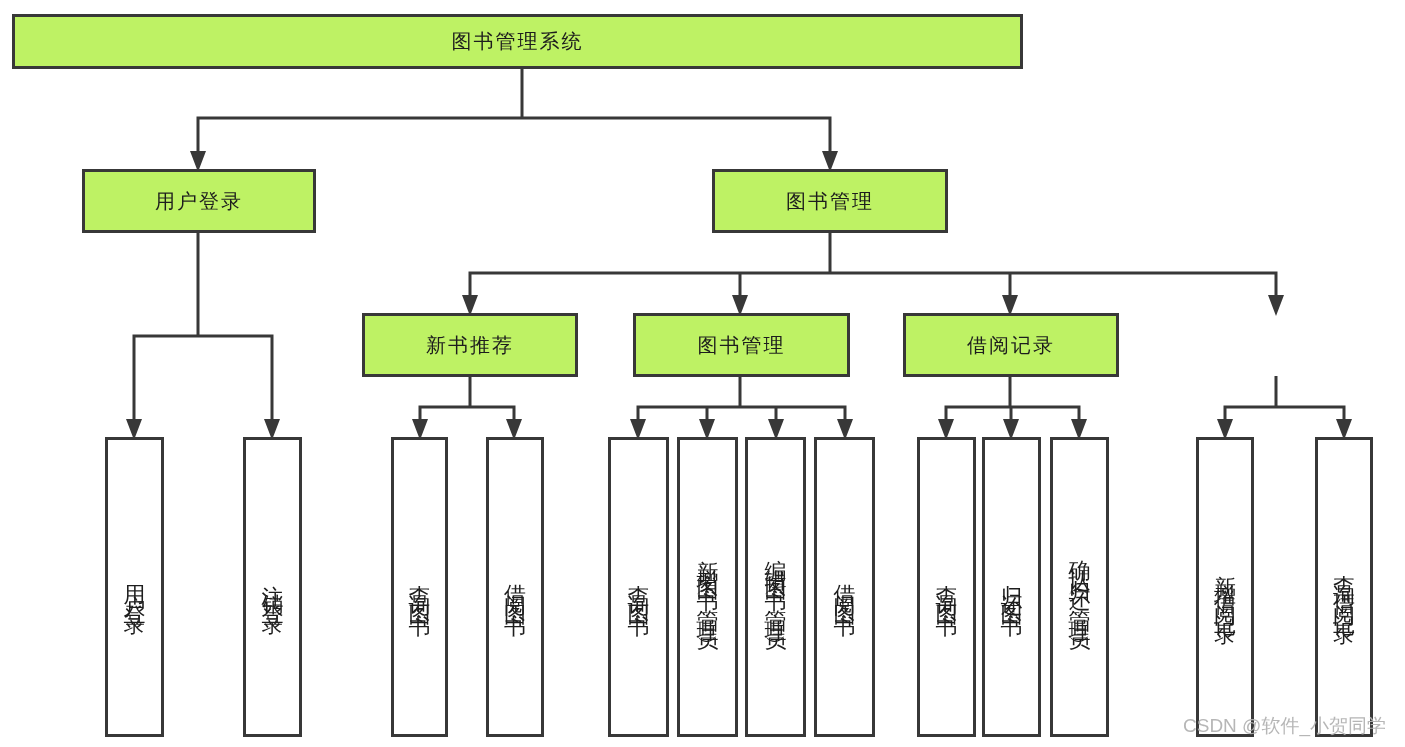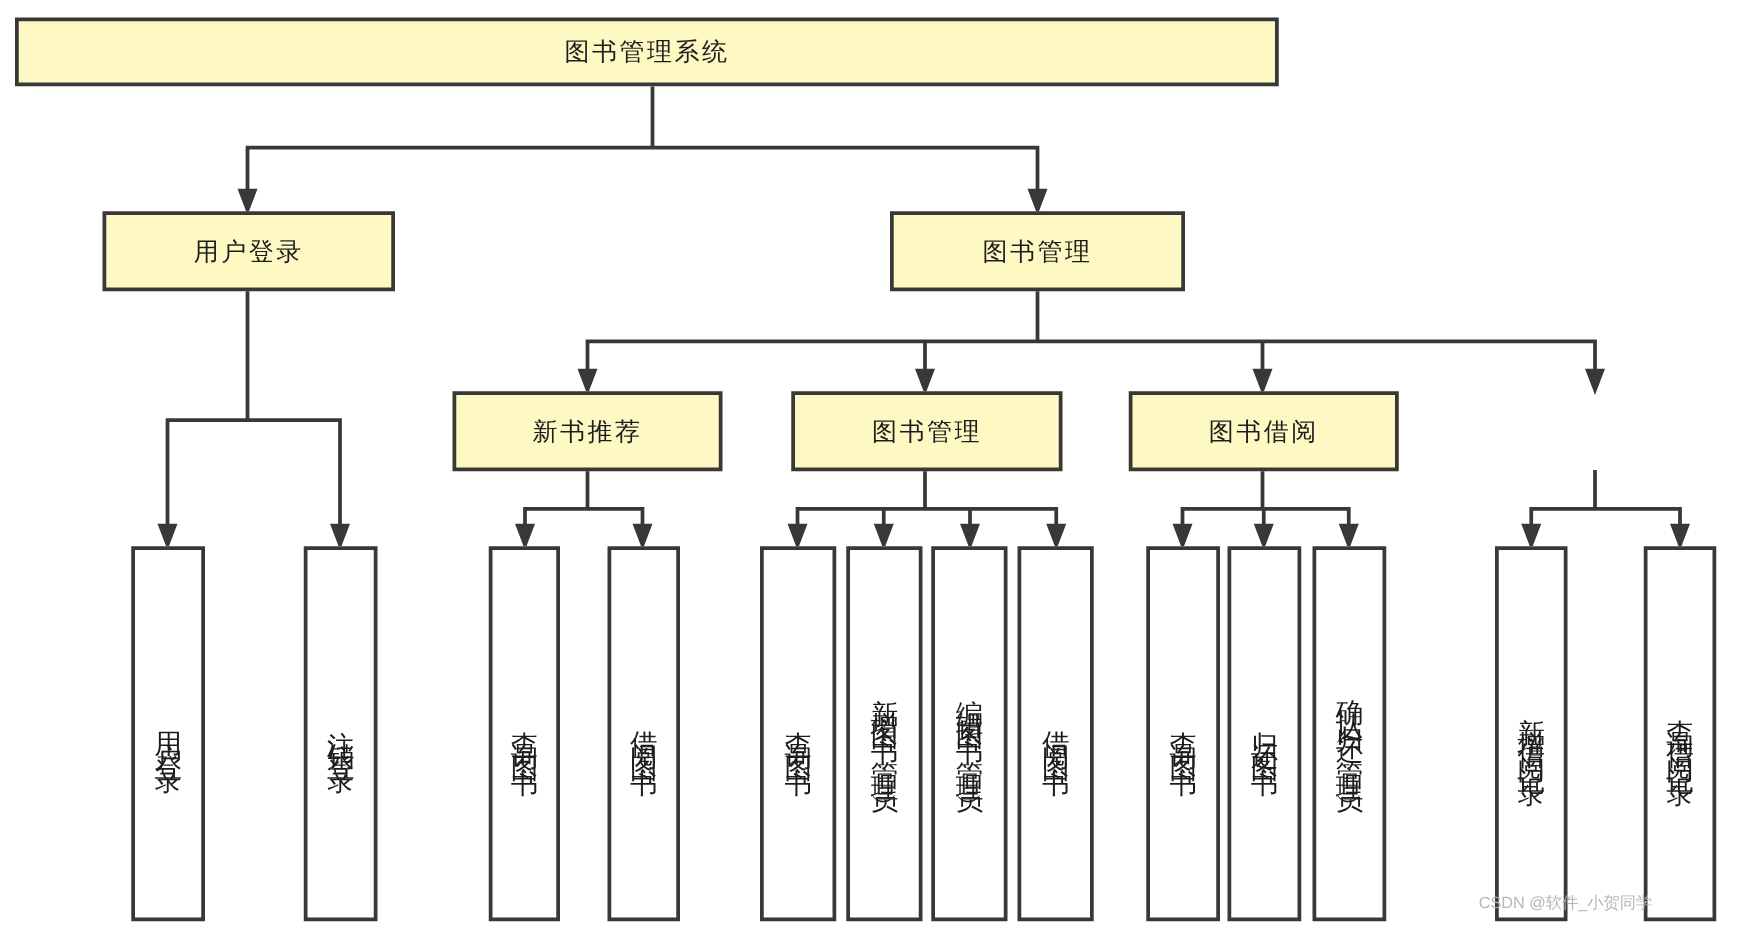--- a/index.html
+++ b/index.html
@@ -18,21 +18,21 @@
   .wires {
     position: absolute;
     left: 0;
     top: 0;
     z-index: 0;
   }
   .hbox {
     position: absolute;
     box-sizing: border-box;
     border: 3px solid #383838;
-    background: #fef9c3;
+    background: #bef264;
     display: flex;
     align-items: center;
     justify-content: center;
     font-size: 20px;
     letter-spacing: 2px;
     color: #1d1d1d;
     z-index: 1;
   }
   .vbox {
     position: absolute;
@@ -51,21 +51,21 @@
     font-size: 22px;
     letter-spacing: 10px;
     line-height: 1;
     color: #1d1d1d;
     white-space: nowrap;
   }
   .watermark {
     position: absolute;
     left: 1183px;
     top: 713px;
-    font-size: 13px;
+    font-size: 19px;
     color: rgba(178, 178, 178, 0.95);
     z-index: 2;
     white-space: nowrap;
   }
   
   .box-root            { left: 12px;   top: 14px;  width: 1011px; height: 55px; }
   .box-user-login      { left: 82px;   top: 169px; width: 234px;  height: 64px; }
   .box-book-mgmt       { left: 712px;  top: 169px; width: 236px;  height: 64px; }
   .box-new-book        { left: 362px;  top: 313px; width: 216px;  height: 64px; }
   .box-book-borrow     { left: 633px;  top: 313px; width: 217px;  height: 64px; }
@@ -122,21 +122,21 @@
     <span>新书推荐</span>
   </div>
 
   <div class="hbox box-book-mgmt">
     <span>图书管理</span>
   </div>
   <div class="hbox box-book-borrow">
     <span>图书管理</span>
   </div>
   <div class="hbox box-current-borrow">
-    <span>图书借阅</span>
+    <span>借阅记录</span>
   </div>
 
   <div class="vbox leaf-g1-1">
     <span class="vtext">用户登录</span>
   </div>
   <div class="vbox leaf-g1-2">
     <span class="vtext">注销登录</span>
   </div>
 
   <div class="vbox leaf-g2-1">

